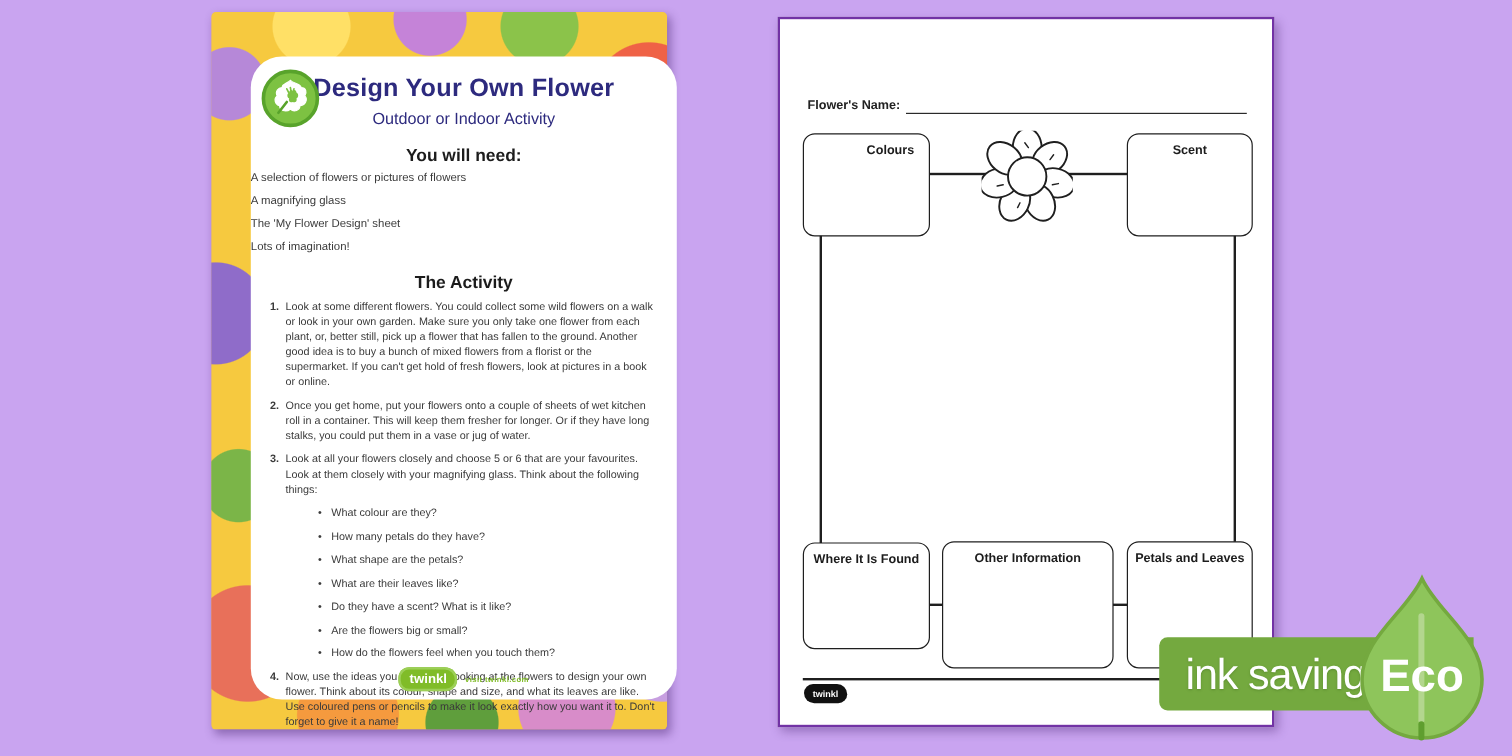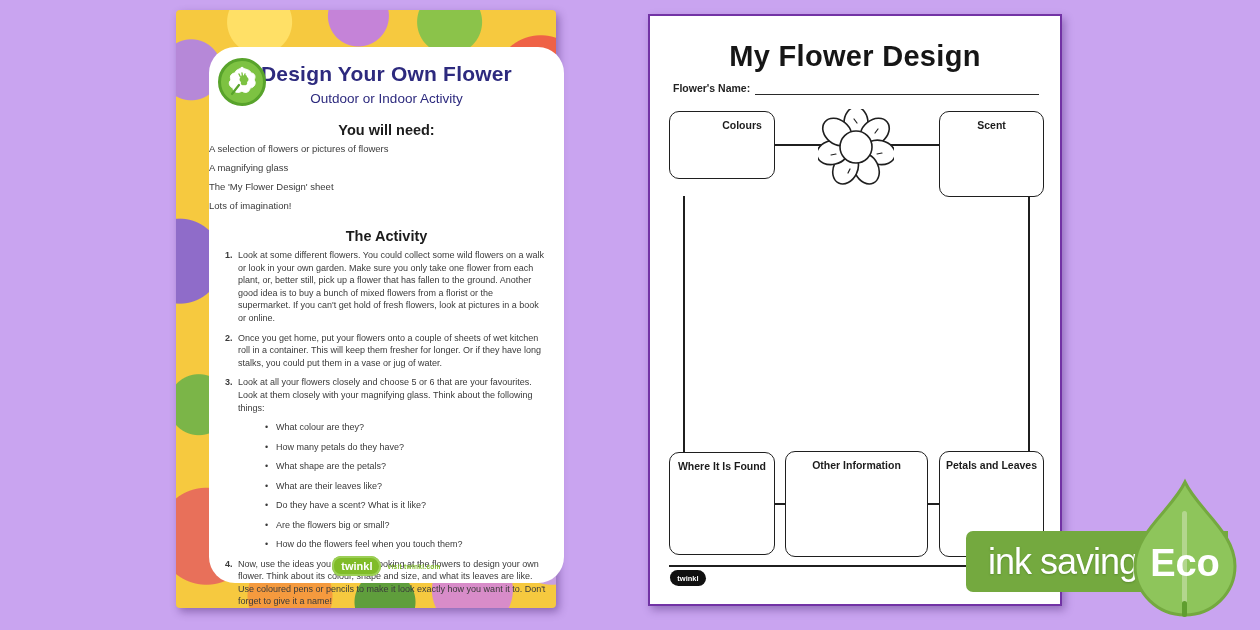--- a/index.html
+++ b/index.html
@@ -92,23 +92,23 @@
     position:absolute;top:66px;left:23px;right:21px;display:flex;align-items:flex-start;
   }
   .rp-name-label{color:#222;font-size:10.5px;font-weight:bold;flex:none;padding-right:5px;}
   .rp-name-line{flex:1;border-bottom:1.5px solid #2a2a2a;height:12px;}
   .rp-box{
     position:absolute;box-sizing:border-box;background:#fff;
     border:1.5px solid #1f1f1f;border-radius:10px;
     text-align:center;padding-top:7px;
     color:#1c1c1c;font-size:10.5px;font-weight:bold;z-index:2;
   }
-  .box-colours{left:19px;top:95px;width:106px;height:68px;padding-left:40px;}
+  .box-colours{left:19px;top:95px;width:106px;height:86px;padding-left:40px;}
   .box-scent{left:289px;top:95px;width:105px;height:86px;}
-  .box-where{left:19px;top:436px;width:106px;height:103px;}
+  .box-where{left:19px;top:436px;width:106px;height:89px;}
   .box-other{left:135px;top:435px;width:143px;height:106px;}
   .box-petals{left:289px;top:435px;width:105px;height:106px;}
   .line{position:absolute;background:#1f1f1f;z-index:1;}
   .hl-colours-flower{left:124px;top:128px;width:48px;height:2px;}
   .hl-flower-scent{left:240px;top:128px;width:50px;height:2px;}
   .vl-left{left:33px;top:180px;width:2px;height:257px;}
   .vl-right{left:378px;top:180px;width:2px;height:256px;}
   .hl-where-other{left:124px;top:487px;width:12px;height:2px;}
   .hl-other-petals{left:277px;top:487px;width:13px;height:2px;}
   .rp-footer-line{left:19px;top:549px;width:375px;height:2px;}
@@ -209,21 +209,20 @@
 
     <div class="lp-footer">
       <span class="twinkl-pill">twinkl</span>
       <span class="visit">visit twinkl.com</span>
     </div>
 
   </div>
 </div>
 
 <div class="right-page">
-  <div class="rp-title">My Flower Design</div>
 
   <div class="rp-name-row">
     <span class="rp-name-label">Flower's Name:</span>
     <span class="rp-name-line"></span>
   </div>
 
   <div class="rp-box box-colours">Colours</div>
   <div class="rp-box box-scent">Scent</div>
   <div class="rp-box box-where">Where It Is Found</div>
   <div class="rp-box box-other">Other Information</div>

